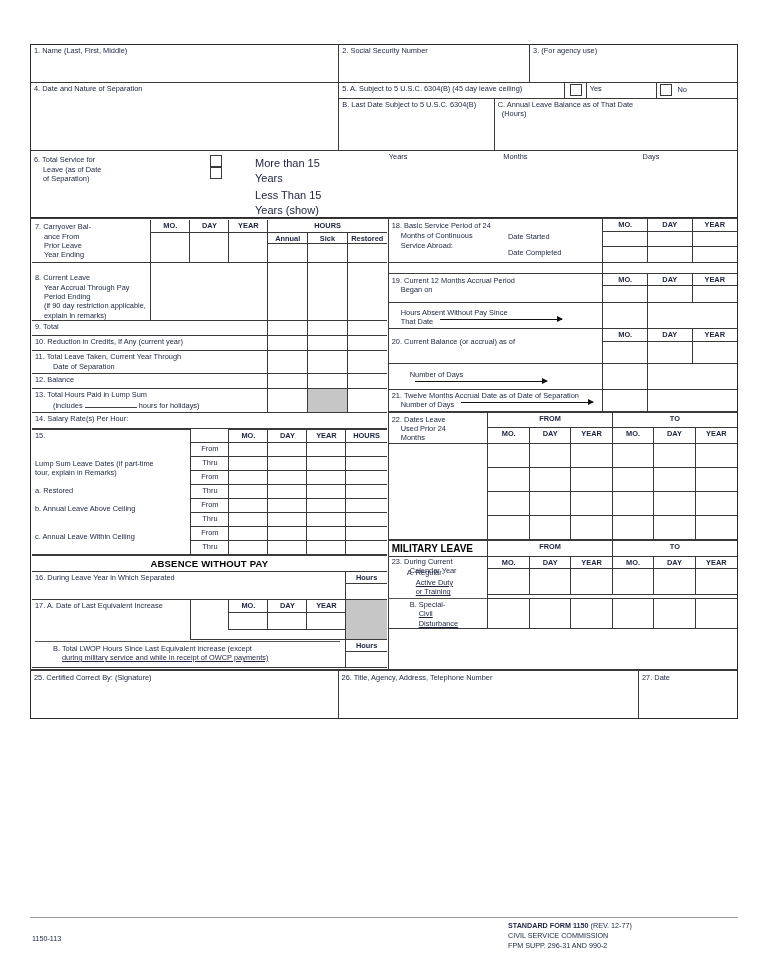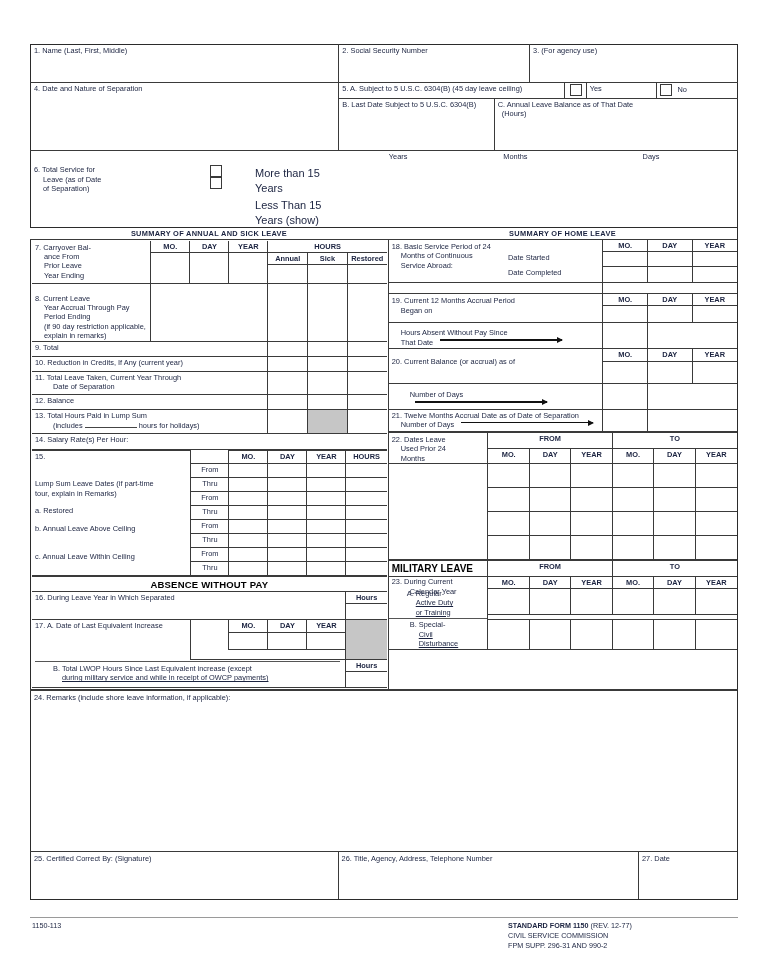--- a/index.html
+++ b/index.html
@@ -60,21 +60,21 @@
   .arrow:after {
     content:""; position:absolute; right:-1px; top:-2.2px;
     border-left:6px solid #111; border-top:3.2px solid transparent;
     border-bottom:3.2px solid transparent;
   }
   .outer { border:1.6px solid #2b2b2b; }
   .footer {
     position:absolute; left:30px; top:921px; width:708px;
     font-size:7.2px; color:#1b2340; line-height:1.42;
   }
-  .footer .left { position:absolute; left:2px; top:0; }
+  .footer .left { position:absolute; left:2px; top:13px; }
   .footer .right { position:absolute; right:0px; top:0; text-align:left; width:230px; }
   .rule { position:absolute; left:30px; top:917px; width:708px; height:1px; background:#9a9a9a; }
 </style>
 </head>
 <body>
 
 <div class="page">
 
 
   <div class="form">
@@ -126,21 +126,21 @@
       <tr style="height:52px">
         <td colspan="4">
           <span>B. Last Date Subject to 5 U.S.C. 6304(B)</span>
         </td>
         <td colspan="5" class="nright">
           <span>C. Annual Leave Balance as of That Date</span>
           <span style="display:block;padding-left:4px">(Hours)</span>
         </td>
       </tr>
       <tr style="height:28px">
-        <td class="nleft nbot nright" style="padding-top:14px">
+        <td class="nleft nbot nright" style="padding-top:4px">
           <table style="border-collapse:collapse;width:100%">
             <tbody>
                   <tr>
               <td style="border:none;padding:0;width:60%;font-size:7.4px;line-height:1.3;vertical-align:top">
                 <span>6.  Total Service for</span>
                 <span class="ind1">Leave (as of Date</span>
                 <span class="ind1">of Separation)</span>
               </td>
               <td style="border:none;padding:0;width:14%;vertical-align:top">
                 <span class="cbx" style="display:block;margin-bottom:0px"></span>
@@ -160,32 +160,20 @@
         <td colspan="3" class="nbot nleft nright bot ctr" style="padding-bottom:1px">
           <span>Months</span>
         </td>
         <td colspan="3" class="nbot nleft nright bot ctr" style="padding-bottom:1px">
           <span>Days</span>
         </td>
       </tr>
     </tbody>
       </table>
 
-    <table class="f" style="border-top:none">
-      <colgroup>
-          <col style="width:50.6%">
-          <col style="width:49.4%">
-        </colgroup>
-      <tbody>
-          <tr>
-        <td class="sect nleft nright ntop nbot bl" style="border-left:1.6px solid #2b2b2b;border-right:none">SUMMARY OF ANNUAL AND SICK LEAVE</td>
-        <td class="sect ntop nbot nleft" style="border-right:1.6px solid #2b2b2b">SUMMARY OF HOME LEAVE</td>
-      </tr>
-    </tbody>
-      </table>
 
     <table class="f" style="border-top:none">
       <colgroup>
           <col style="width:50.6%">
           <col style="width:49.4%">
         </colgroup>
       <tbody>
           <tr>
 
         <td class="nb" style="padding:1px;border-left:1.6px solid #2b2b2b;vertical-align:top">
@@ -668,29 +656,20 @@
               <td></td>
               <td class="nright"></td>
             </tr>
           </tbody>
               </table>
         </td>
       </tr>
     </tbody>
       </table>
 
-    <table class="f" style="border-top:none">
-      <tbody>
-          <tr style="height:160px">
-        <td class="nbot" style="border-left:1.6px solid #2b2b2b;border-right:1.6px solid #2b2b2b;padding-top:2px">
-          <span>24. Remarks (include shore leave information, if applicable):</span>
-        </td>
-      </tr>
-    </tbody>
-      </table>
 
     <table class="f" style="border-top:1px solid #3a3a3a">
       <colgroup>
           <col style="width:43.5%">
           <col style="width:42.5%">
           <col style="width:14%">
         </colgroup>
       <tbody>
           <tr style="height:48px">
         <td style="border-left:1.6px solid #2b2b2b;border-bottom:1.6px solid #2b2b2b;padding-top:2px">

